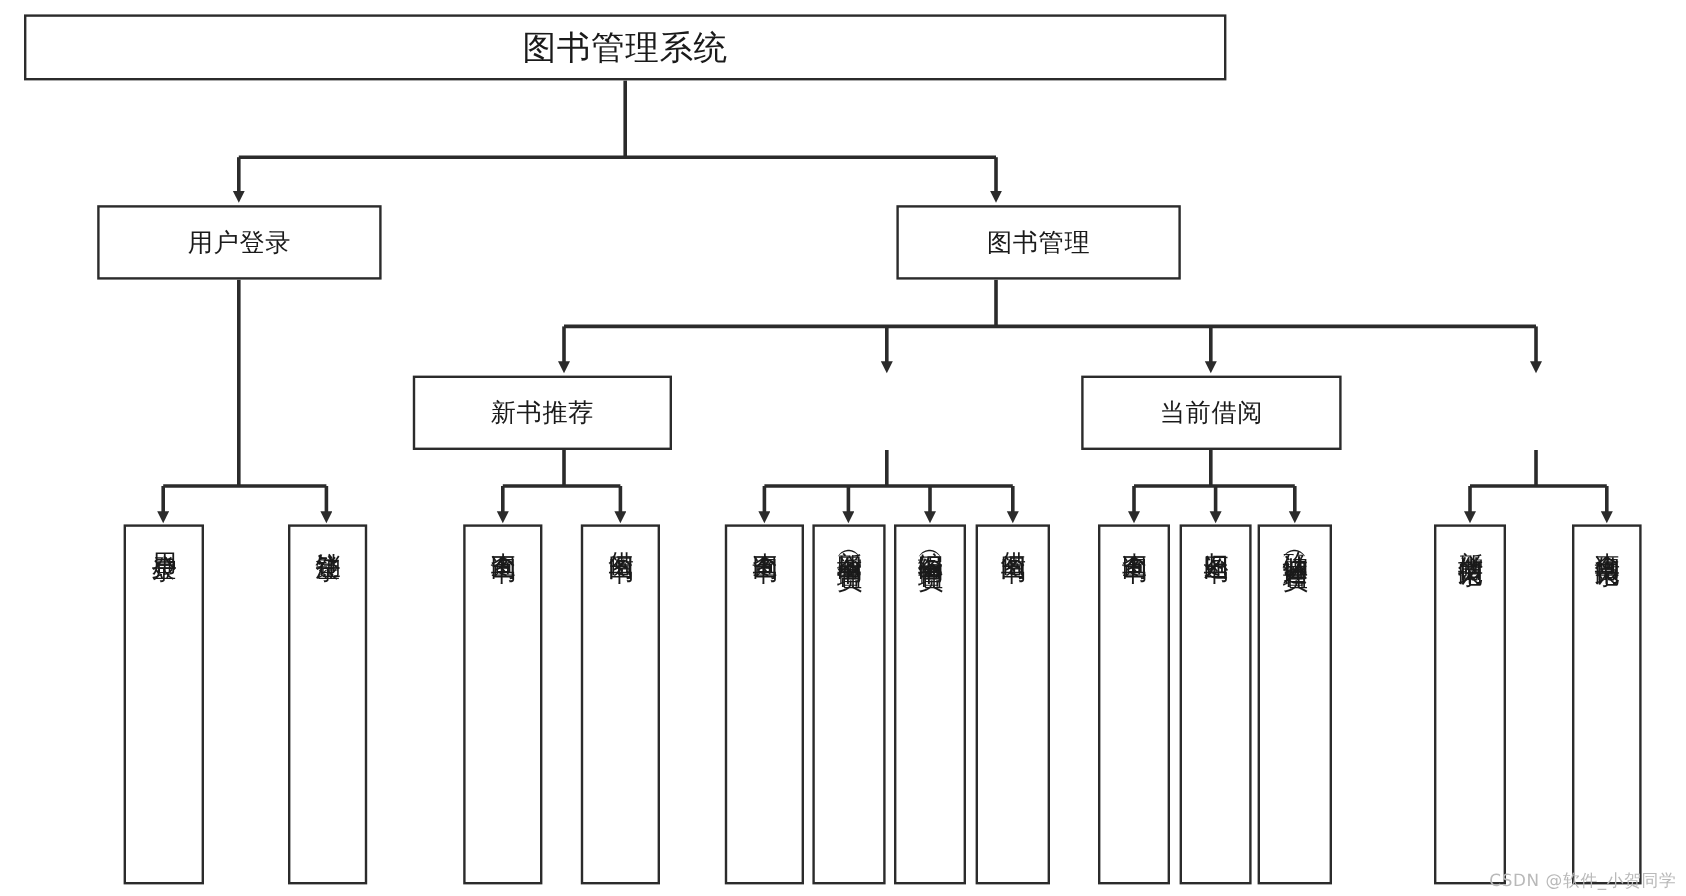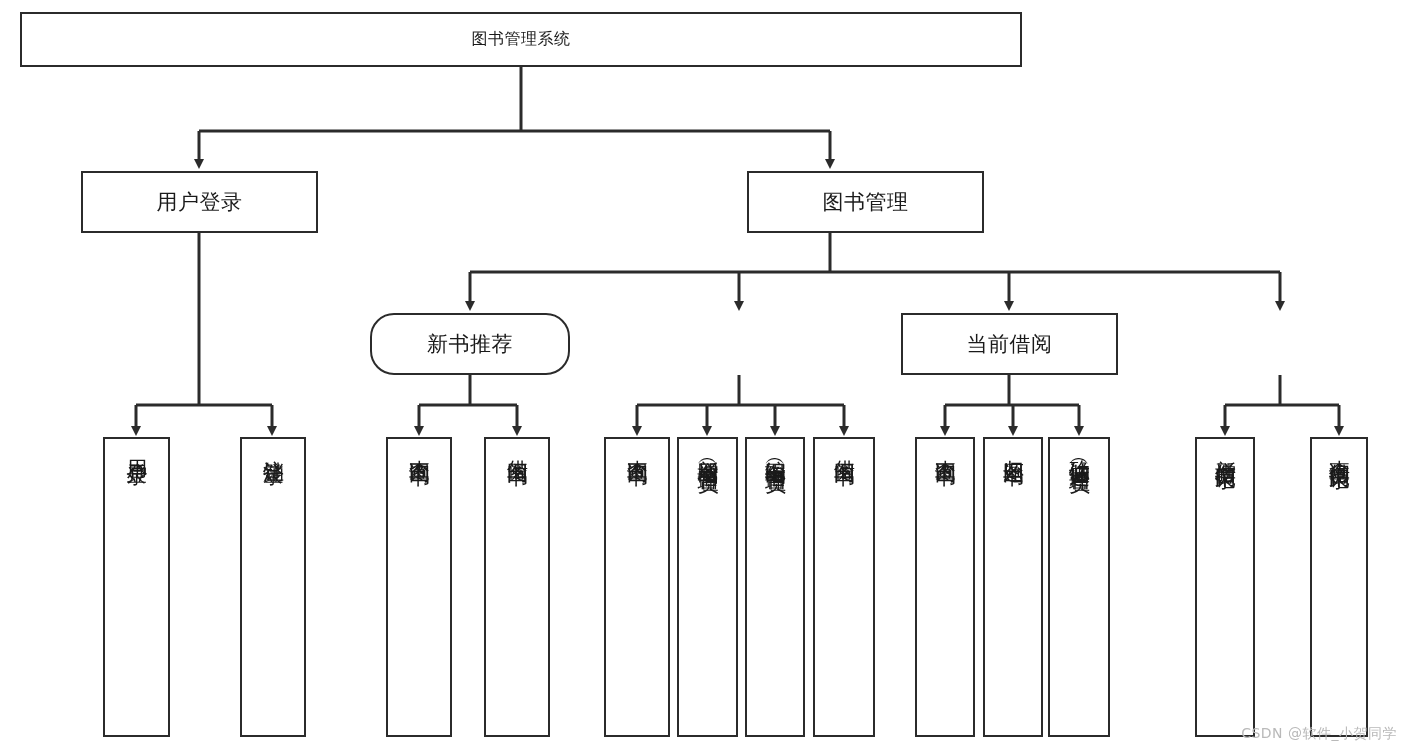--- a/index.html
+++ b/index.html
@@ -39,21 +39,21 @@
     display: block;
     line-height: 1.18;
     letter-spacing: 0.5px;
     white-space: nowrap;
   }
   
   .node.h .label {
     font-size: 21px;
     writing-mode: horizontal-tb;
   }
-  .node.root .label { font-size: 16px; }
+  .node.root .label { font-size: 28px; }
   
   .node.v {
     align-items: flex-start;
     justify-content: center;
     padding-top: 4px;
   }
   .node.v .label {
     writing-mode: vertical-rl;
     text-orientation: upright;
     font-size: 21px;
@@ -130,21 +130,21 @@
     <span class="label">图书管理系统</span>
   </div>
 
   <div class="node h" style="left:81px; top:171px; width:237px; height:62px;">
     <span class="label">用户登录</span>
   </div>
   <div class="node h" style="left:711px; top:171px; width:237px; height:62px;margin-left:36px;">
     <span class="label">图书管理</span>
   </div>
 
-  <div class="node h" style="left:370px; top:313px; width:200px; height:62px;border-radius:24px;">
+  <div class="node h" style="left:344px; top:313px; width:216px; height:62px;">
     <span class="label">新书推荐</span>
   </div>
   <div class="node h" style="left:901px; top:313px; width:217px; height:62px;">
     <span class="label">当前借阅</span>
   </div>
 
   <div class="node v" style="left:103px; top:437px; width:67px; height:300px;">
     <span class="label">用户登录</span>
   </div>
   <div class="node v" style="left:240px; top:437px; width:66px; height:300px;">

